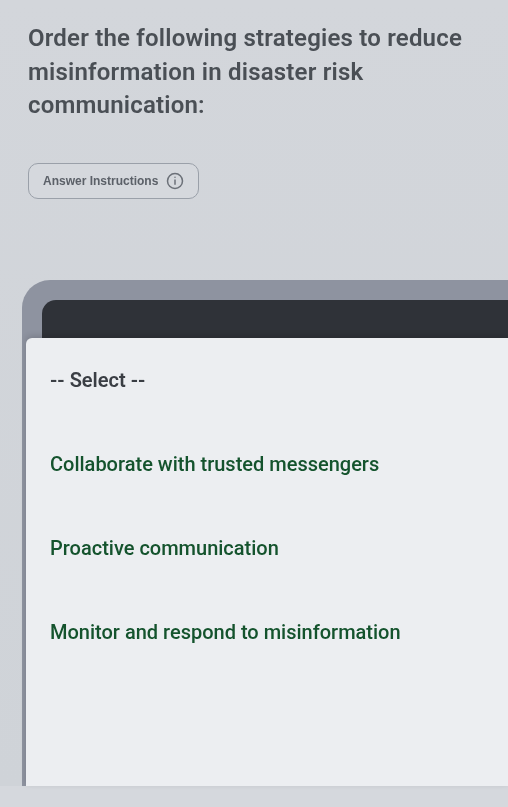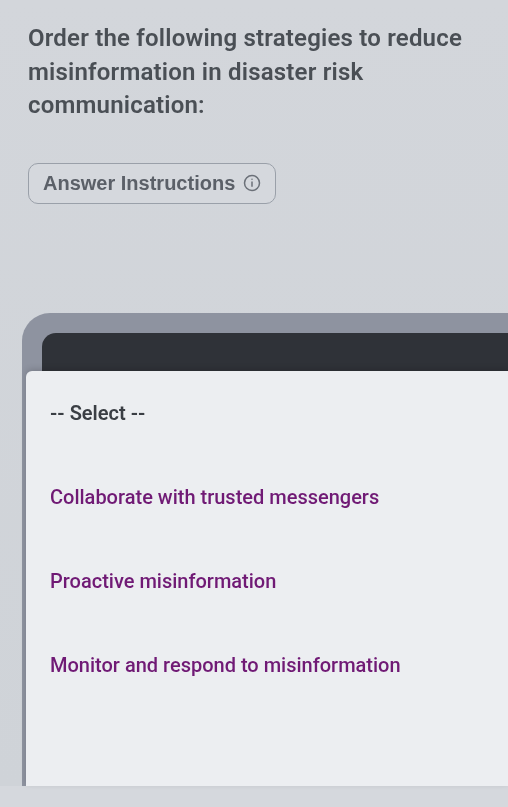--- a/index.html
+++ b/index.html
@@ -26,37 +26,36 @@
     margin-bottom: 40px;
   }
   .instructions-btn {
     display: inline-flex;
     align-items: center;
     gap: 8px;
     border: 1.5px solid #9aa0a9;
     background: #d5d8dd;
     border-radius: 10px;
     padding: 8px 14px;
-    font-size: 20px;
+    font-size: 12px;
     font-weight: 600;
     color: #5b6068;
     cursor: pointer;
   }
   .instructions-btn .icon {
     display: inline-flex;
     align-items: center;
     justify-content: center;
   }
   .card-wrap {
     position: absolute;
     left: 22px;
     right: 0;
     top: 280px;
     bottom: 0;
-    margin-top: 33px;
   }
   .card-shadow {
     position: absolute;
     inset: 0;
     background: #8e93a0;
     border-top-left-radius: 28px;
     border-top-right-radius: 0;
   }
   .card-dark {
     position: absolute;
@@ -74,21 +73,21 @@
     right: 0;
     bottom: 0;
     background: #eceef1;
     border-top-left-radius: 6px;
     box-shadow: 0 -2px 6px rgba(0,0,0,0.15);
     padding: 0;
   }
   .option {
     padding: 30px 24px;
     font-size: 20px;
-    color: #701a75;
+    color: #14532d;
     font-weight: 500;
     cursor: pointer;
     white-space: nowrap;
   }
   .option.placeholder {
     color: #3a3e44;
     font-weight: 600;
   }
 </style>
 </head>
@@ -108,18 +107,18 @@
       </svg>
     </span>
   </button>
 
   <div class="card-wrap">
     <div class="card-shadow"></div>
     <div class="card-dark"></div>
     <div class="dropdown-panel">
       <div class="option placeholder">-- Select --</div>
       <div class="option">Collaborate with trusted messengers</div>
-      <div class="option">Proactive misinformation</div>
+      <div class="option">Proactive communication</div>
       <div class="option">Monitor and respond to misinformation</div>
     </div>
   </div>
 
 </div>
 
 </body></html>

